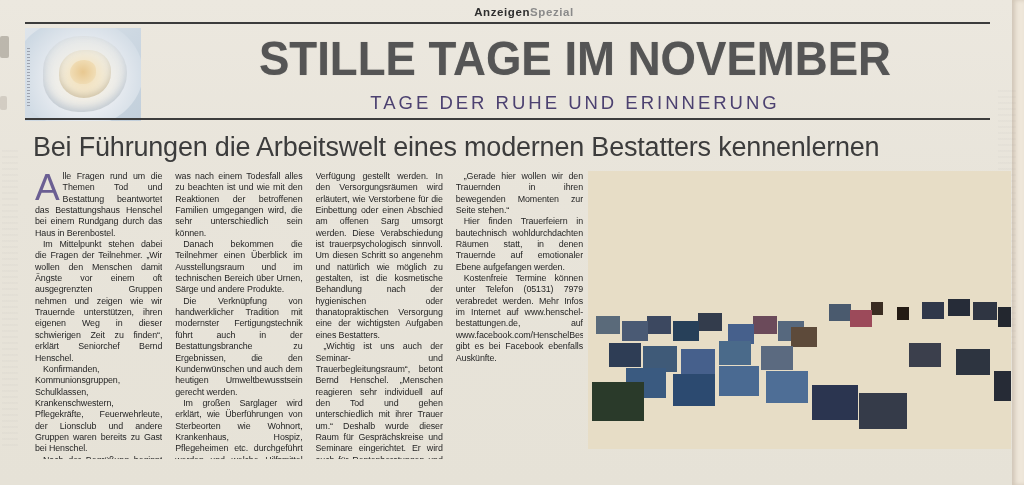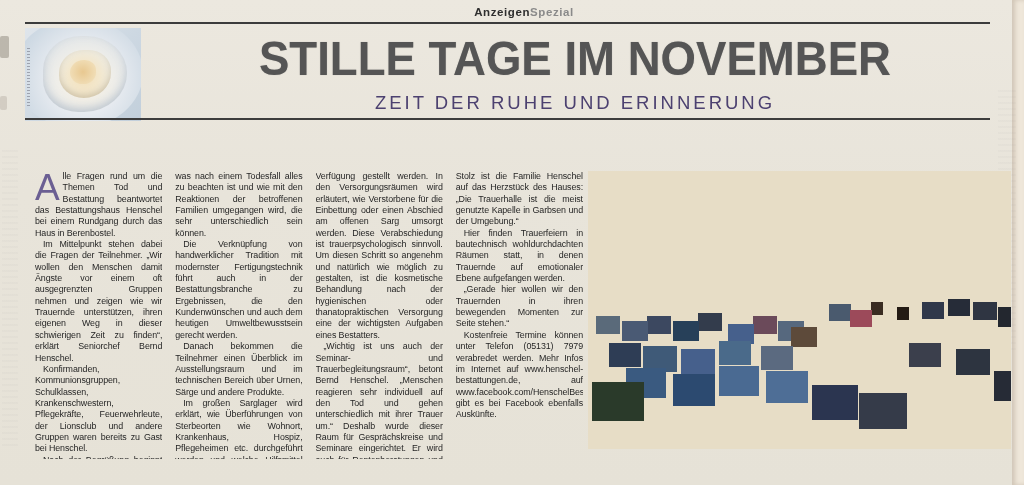--- a/index.html
+++ b/index.html
@@ -154,45 +154,45 @@
 
   <div class="rose">
     <div class="p1"></div>
     <div class="p2"></div>
     <div class="p3"></div>
     <div class="p4"></div>
     <div class="credit"></div>
   </div>
 
   <div class="m-title">STILLE TAGE IM NOVEMBER</div>
-  <div class="m-sub">ZEIT DER RUHE UND ERINNERUNG</div>
+  <div class="m-sub">TAGE DER RUHE UND ERINNERUNG</div>
   <div class="rule mid"></div>
 
+  <div class="headline">Bei Führungen die Arbeitswelt eines modernen Bestatters kennenlernen</div>
 
   <div class="cols">
     <div class="col">
       <p class="ni"><span class="dropcap">A</span><span>lle Fragen rund um die Themen Tod und Bestattung beantwortet das Bestattungshaus Henschel bei einem Rundgang durch das Haus in Berenbostel.</span></p>
       <p>Im Mittelpunkt stehen dabei die Fragen der Teilnehmer. „Wir wollen den Menschen damit Ängste vor einem oft ausgegrenzten Gruppen nehmen und zeigen wie wir Trauernde unterstützen, ihren eigenen Weg in dieser schwierigen Zeit zu finden“, erklärt Seniorchef Bernd Henschel.</p>
       <p>Konfirmanden, Kommunionsgruppen, Schulklassen, Krankenschwestern, Pflegekräfte, Feuerwehrleute, der Lionsclub und andere Gruppen waren bereits zu Gast bei Henschel.</p>
       <p>Nach der Begrüßung beginnt die Führung in den Büros und den Beratungsräumen. Es wird erklärt,</p>
     </div>
     <div class="col">
       <p class="ni">was nach einem Todesfall alles zu beachten ist und wie mit den Reaktionen der betroffenen Familien umgegangen wird, die sehr unterschiedlich sein können.</p>
+      <p>Danach bekommen die Teilnehmer einen Überblick im Ausstellungsraum und im technischen Bereich über Urnen, Särge und andere Produkte.</p>
       <p>Die Verknüpfung von handwerklicher Tradition mit modernster Fertigungstechnik führt auch in der Bestattungsbranche zu Ergebnissen, die den Kundenwünschen und auch dem heutigen Umweltbewusstsein gerecht werden.</p>
-      <p>Danach bekommen die Teilnehmer einen Überblick im Ausstellungsraum und im technischen Bereich über Urnen, Särge und andere Produkte.</p>
       <p>Im großen Sarglager wird erklärt, wie Überführungen von Sterbeorten wie Wohnort, Krankenhaus, Hospiz, Pflegeheimen etc. durchgeführt werden und welche Hilfsmittel den Mitarbeitern in modernen Betrieben zur</p>
     </div>
     <div class="col">
       <p class="ni">Verfügung gestellt werden. In den Versorgungsräumen wird erläutert, wie Verstorbene für die Einbettung oder einen Abschied am offenen Sarg umsorgt werden. Diese Verabschiedung ist trauerpsychologisch sinnvoll. Um diesen Schritt so angenehm und natürlich wie möglich zu gestalten, ist die kosmetische Behandlung nach der hygienischen oder thanatopraktischen Versorgung eine der wichtigsten Aufgaben eines Bestatters.</p>
       <p>„Wichtig ist uns auch der Seminar- und Trauerbegleitungsraum“, betont Bernd Henschel. „Menschen reagieren sehr individuell auf den Tod und gehen unterschiedlich mit ihrer Trauer um.“ Deshalb wurde dieser Raum für Gesprächskreise und Seminare eingerichtet. Er wird auch für Rentenberatungen und interne Mitarbeiterfortbildungen genutzt.</p>
     </div>
     <div class="col">
-      <p class="ni">Stolz ist die Familie Henschel auf das Herzstück des Hauses: „Die Trauerhalle ist die meist genutzte Kapelle in Garbsen und der Umgebung.“</p>
+      <p>„Gerade hier wollen wir den Trauernden in ihren bewegenden Momenten zur Seite stehen.“</p>
       <p>Hier finden Trauerfeiern in bautechnisch wohldurchdachten Räumen statt, in denen Trauernde auf emotionaler Ebene aufgefangen werden.</p>
-      <p>„Gerade hier wollen wir den Trauernden in ihren bewegenden Momenten zur Seite stehen.“</p>
       <p>Kostenfreie Termine können unter Telefon (05131) 7979 verabredet werden. Mehr Infos im Internet auf www.henschel-bestattungen.de, auf www.facebook.com/HenschelBestattungen/ gibt es bei Facebook ebenfalls Auskünfte.</p>
     </div>
   </div>
 
   <div class="photo" id="photo-scene">
     <div class="ph-ceiling"></div>
     <div class="ph-wall"></div>
     <div class="ph-wedge l"></div>
     <div class="ph-wedge r"></div>
     <div class="ph-shadowtri"></div>

